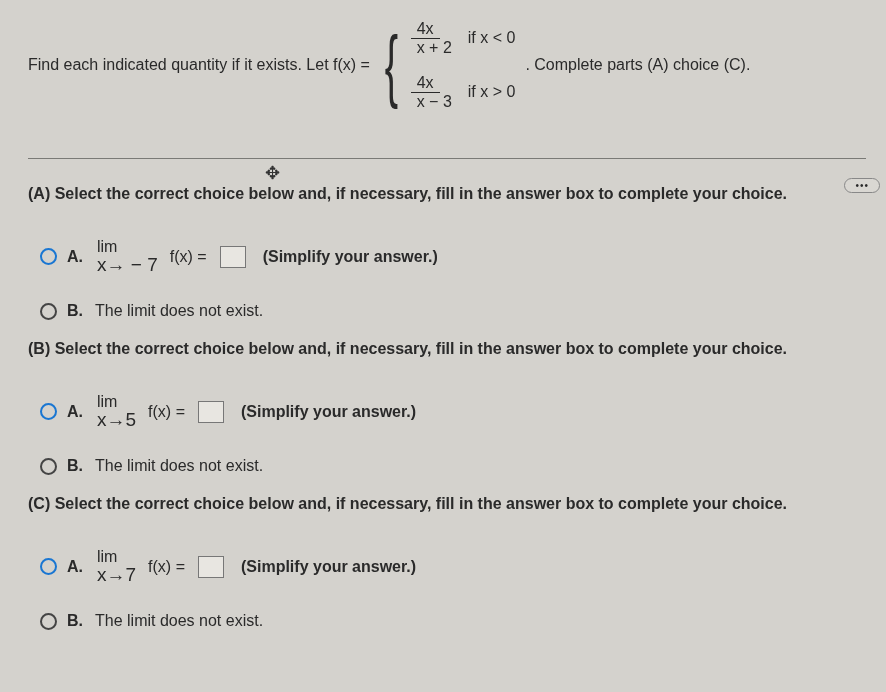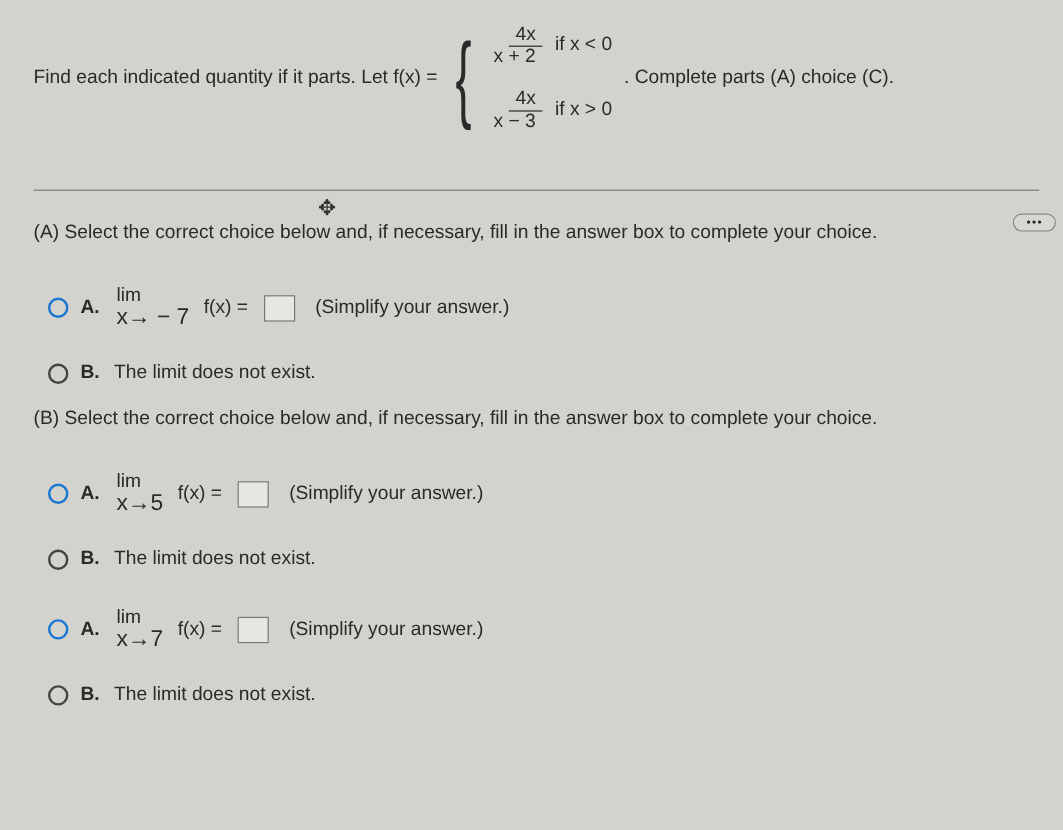--- a/index.html
+++ b/index.html
@@ -29,21 +29,21 @@
     line-height: 80px;
     font-weight: 100;
     margin-right: 6px;
     transform: scaleX(0.5);
   }
   .cases { display: flex; flex-direction: column; gap: 18px; }
   .case-row { display: flex; align-items: center; gap: 10px; }
   .frac {
     display: inline-flex;
     flex-direction: column;
-    align-items: flex-end;
+    align-items: flex-start;
     line-height: 1.1;
   }
   .frac .num { border-bottom: 1.5px solid #2a2a2a; padding: 0 6px; }
   .frac .den { padding: 0 6px; }
   .outro { margin-left: 10px; }
   .move-icon {
     position: absolute;
     left: 265px;
     top: 162px;
     font-size: 18px;
@@ -63,21 +63,21 @@
     top: 178px;
     border: 1px solid #888;
     border-radius: 10px;
     padding: 1px 10px;
     font-size: 10px;
     background: #d9d7d2;
     letter-spacing: 1px;
     cursor: pointer;
   }
   .section { margin-top: 44px; }
-  .prompt { margin-bottom: 24px; }
+  .prompt { margin-bottom: 24px; font-weight: bold; }
   .choices { margin-bottom: 10px; }
   .choice-row {
     display: flex;
     align-items: center;
     gap: 10px;
     margin-bottom: 16px;
     margin-left: 12px;
   }
   .radio {
     width: 17px; height: 17px;
@@ -97,27 +97,27 @@
   .limit .top { font-size: 16px; }
   .limit .bot { font-size: 19px; }
   .answer-box {
     display: inline-block;
     width: 26px; height: 22px;
     border: 1px solid #777;
     background: #e8e6e1;
     vertical-align: middle;
     margin: 0 3px;
   }
-  .hint { margin-left: 4px; }
+  .hint { margin-left: 4px; font-weight: bold; }
 </style>
 </head>
 <body>
 
 <div class="header-row">
-  <span class="intro">Find each indicated quantity if it parts. Let f(x) =</span>
+  <span class="intro">Find each indicated quantity if it exists. Let f(x) =</span>
   <span class="piece">
     <span class="brace">{</span>
     <span class="cases">
       <span class="case-row">
         <span class="frac">
           <span class="num">4x</span>
           <span class="den">x + 2</span>
         </span>
         <span>if x &lt; 0</span>
       </span>
@@ -176,20 +176,21 @@
     </div>
     <div class="choice-row">
       <span class="radio blkradio"></span>
       <span class="letter">B.</span>
       <span>The limit does not exist.</span>
     </div>
   </div>
 </div>
 
 <div class="section" style="margin-top:20px">
+  <div class="prompt">(C) Select the correct choice below and, if necessary, fill in the answer box to complete your choice.</div>
   <div class="choices">
     <div class="choice-row">
       <span class="radio"></span>
       <span class="letter">A.</span>
       <span class="limit">
         <span class="top">lim</span>
         <span class="bot">x→7</span>
       </span>
       <span>f(x) =</span>
       <span class="answer-box"></span>

